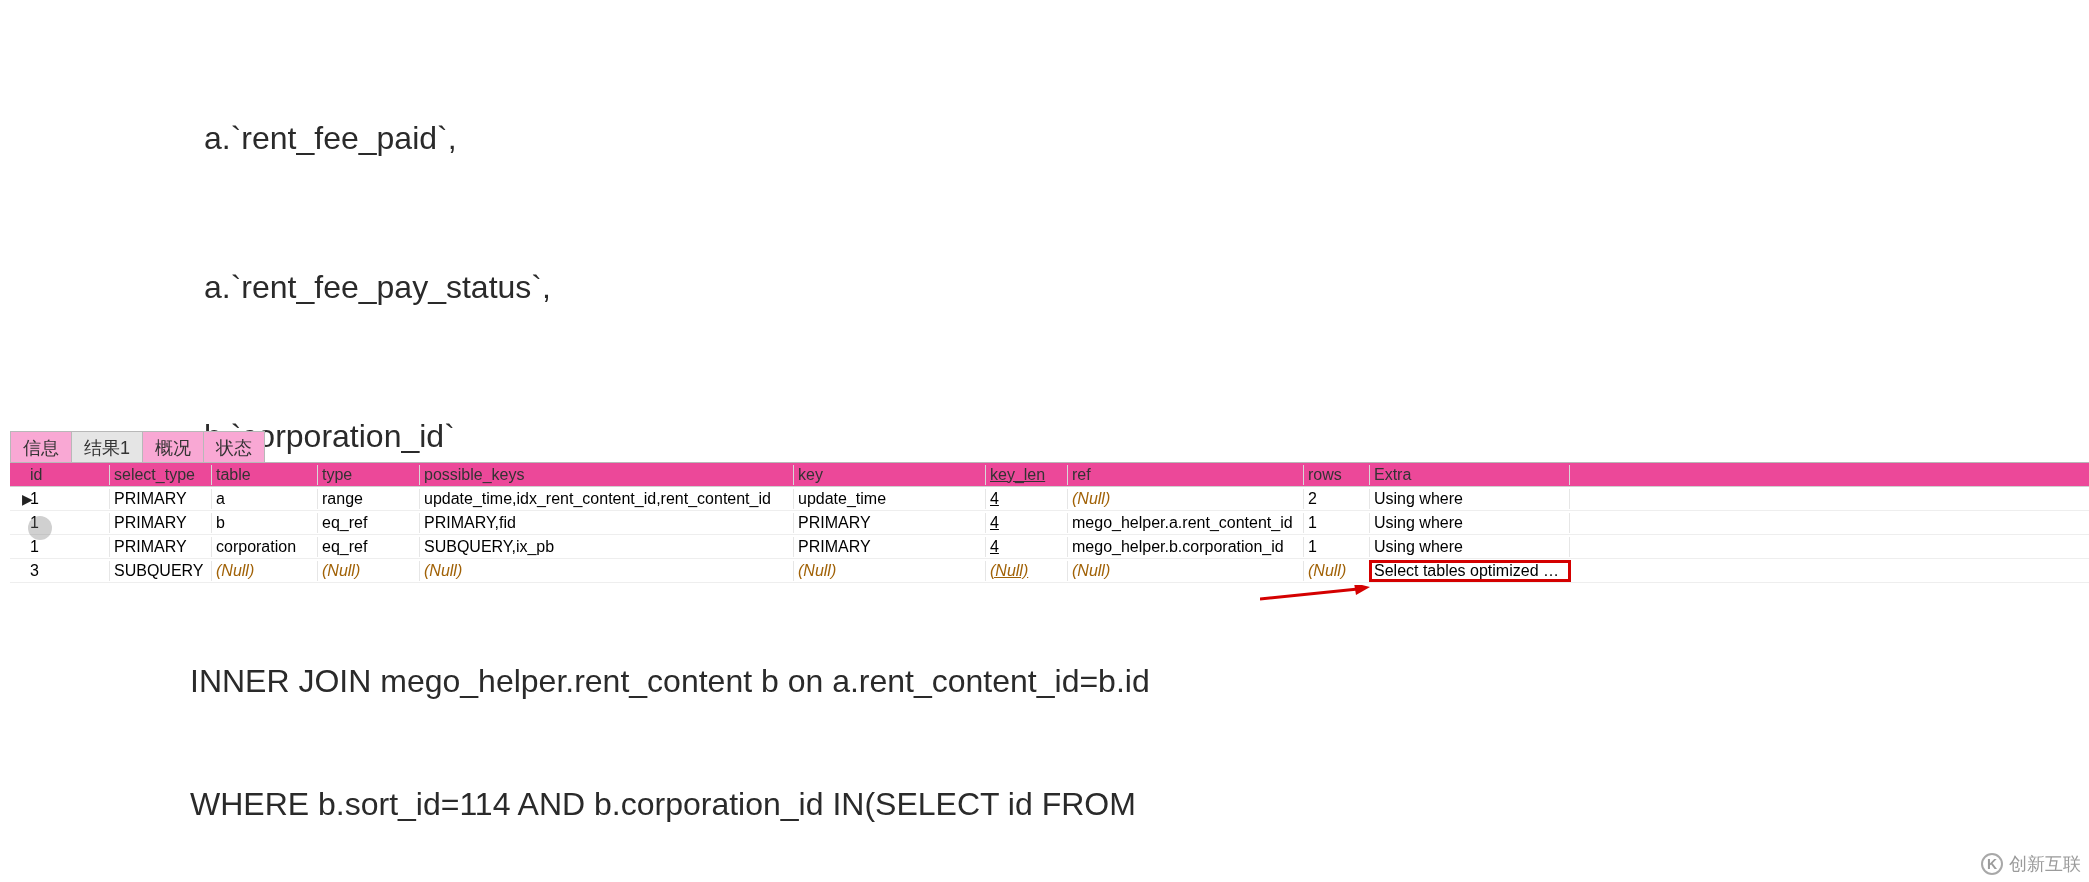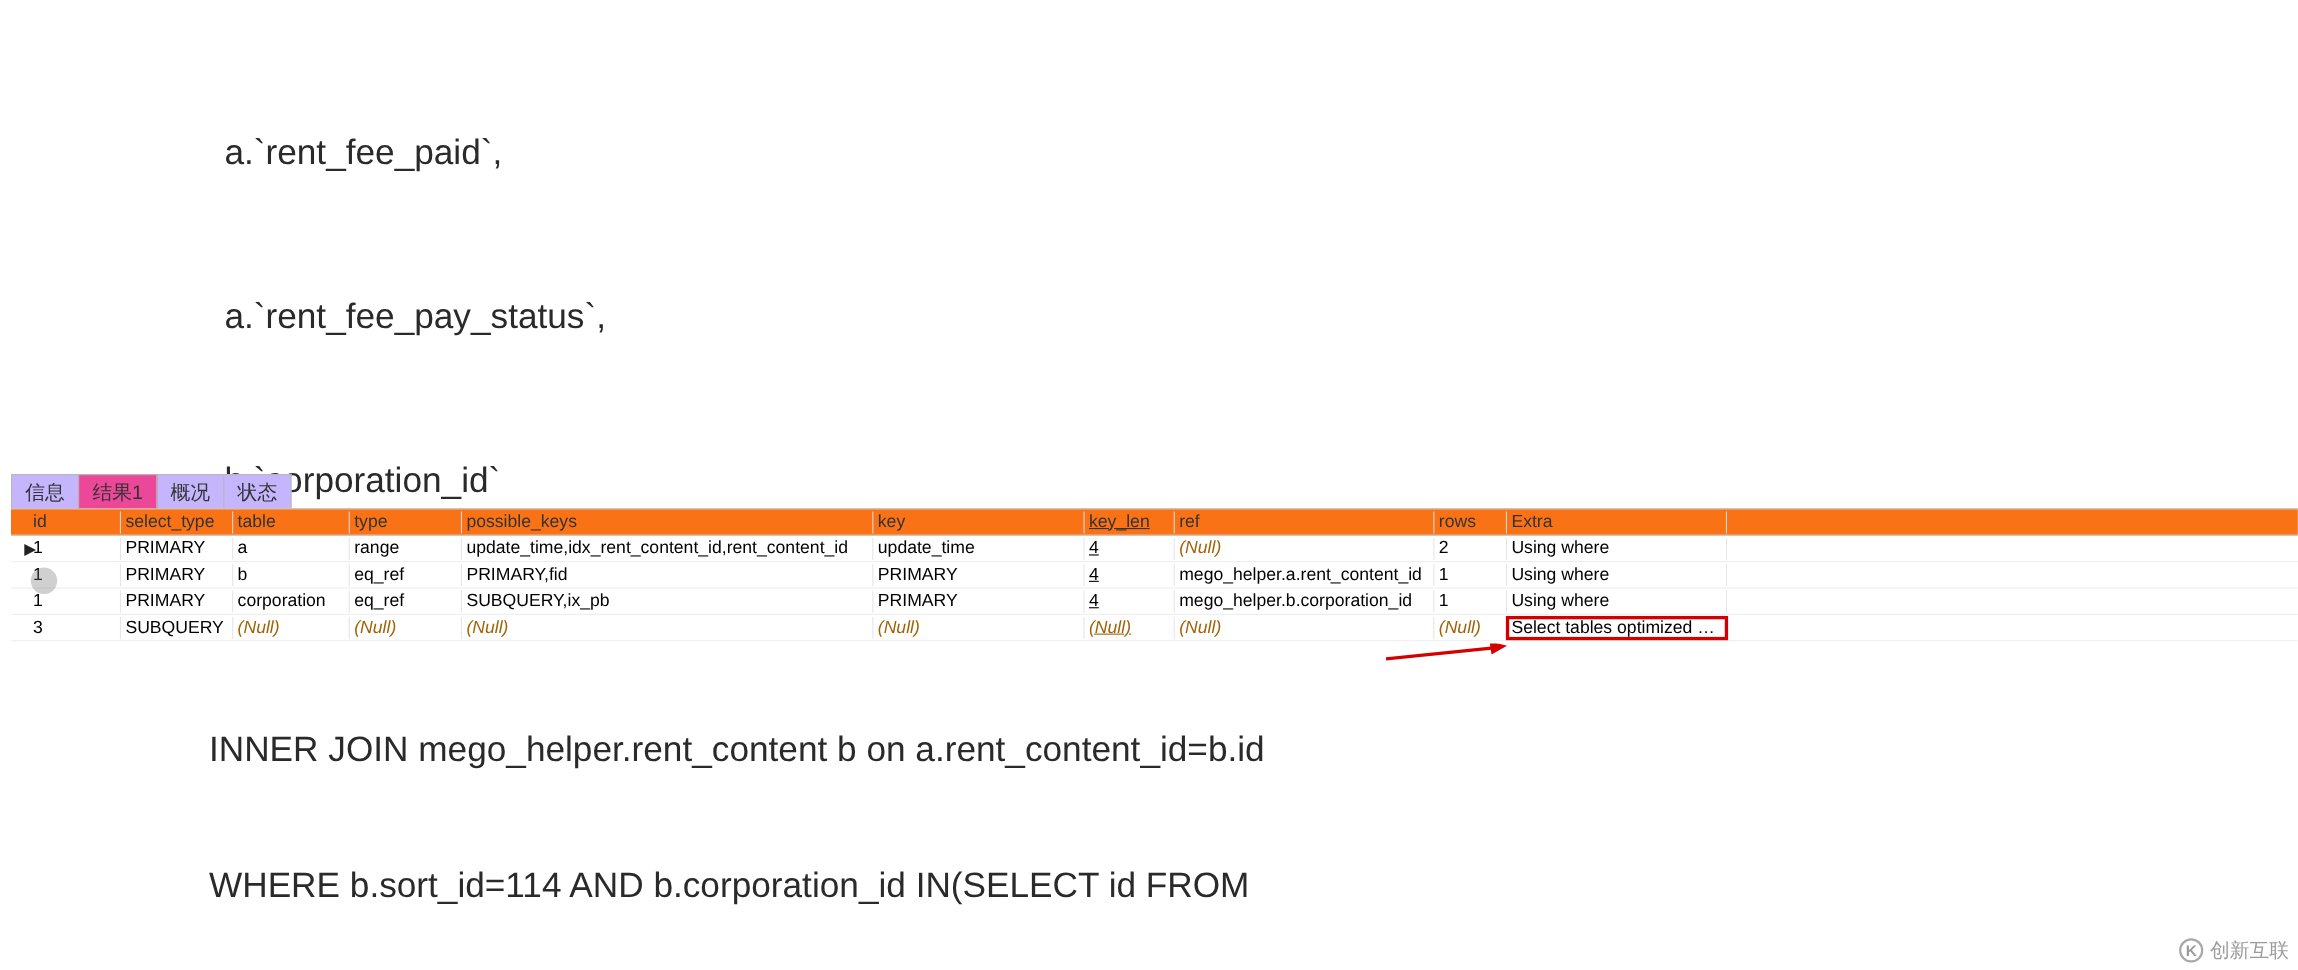--- a/index.html
+++ b/index.html
@@ -26,46 +26,46 @@
     right: 0;
     top: 432px;
   }
   .tabs {
     display: flex;
     align-items: flex-end;
     height: 30px;
   }
   .tab {
     border: 1px solid #b8b8b8;
-    background: #c4b5fd;
+    background: #f9a8d4;
     padding: 4px 12px 2px 12px;
     font-size: 18px;
     color: #333;
     margin-right: -1px;
     border-bottom: none;
     cursor: pointer;
   }
   .tab.active {
-    background: #ec4899;
+    background: #e5e5e5;
     font-weight: normal;
     position: relative;
     z-index: 2;
   }
   .grid {
     border-top: 1px solid #b8b8b8;
     background: #fff;
   }
   .grid-header, .grid-row {
     display: flex;
     align-items: center;
     height: 24px;
     font-size: 16px;
   }
   .grid-header {
-    background: #f97316;
+    background: #ec4899;
     border-bottom: 1px solid #d0d0d0;
     color: #333;
   }
   .grid-row { border-bottom: 1px solid #eee; }
   .cell {
     padding: 1px 4px;
     overflow: hidden;
     white-space: nowrap;
     text-overflow: ellipsis;
     border-right: 1px solid #e6e6e6;

